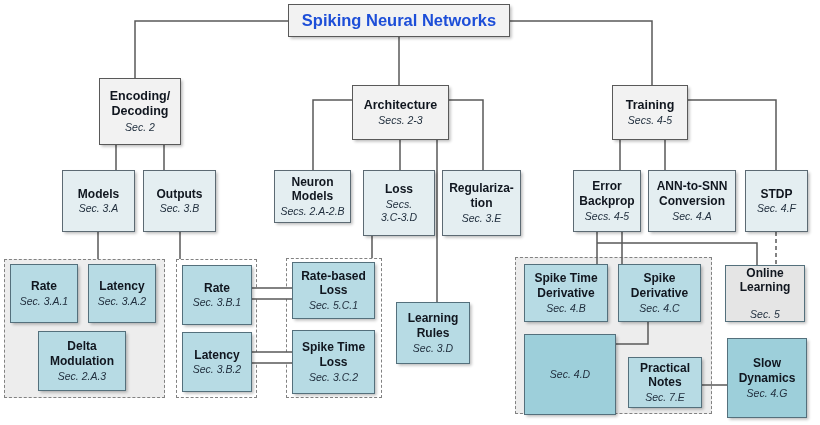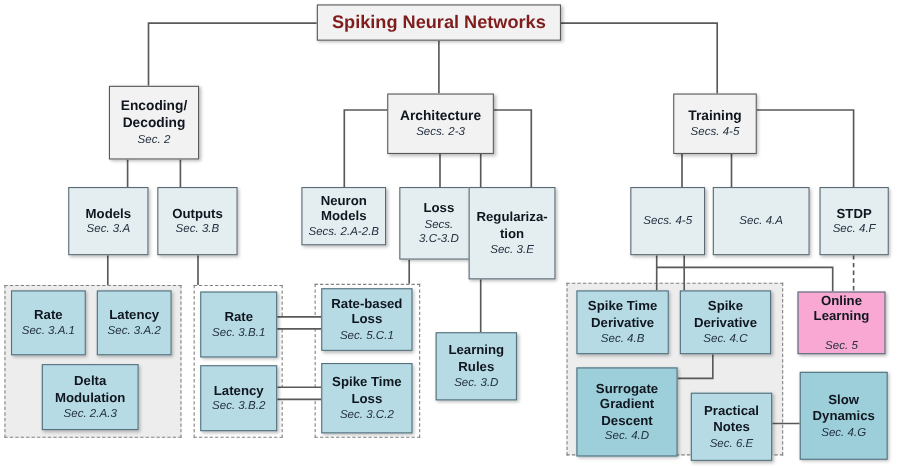--- a/index.html
+++ b/index.html
@@ -21,27 +21,27 @@
   }
   .node .name{
     font-weight:bold;font-size:12px;line-height:1.22;color:#10161f;
     white-space:pre-line;
   }
   .node .sec{
     font-style:italic;font-size:10.5px;line-height:1.25;color:#22303f;
     margin-top:1px;white-space:pre-line;
   }
   .root{background:#f2f2f2;border-color:#595959;border-width:1.8px;}
-  .root .name{font-size:16.5px;color:#7f1d1d;}
+  .root .name{font-size:16.5px;color:#1d4ed8;}
   .lvl1{background:#f2f2f2;border-color:#595959;}
   .lvl1 .name{font-size:12.5px;}
   .pale{background:#e4eef1;}
   .mid{background:#b7dbe4;border-color:#54707c;}
   .deep{background:#9dcfda;border-color:#54707c;}
-  .soft{background:#f9a8d4;border-color:#54707c;gap:12px;}
+  .soft{background:#e5e5e5;border-color:#54707c;gap:12px;}
 </style>
 </head>
 <body>
 
 <div class="group graybg" style="left:4px;top:259px;width:161px;height:139px"></div>
 <div class="group" style="left:176px;top:259px;width:81px;height:139px"></div>
 <div class="group" style="left:286px;top:258px;width:96px;height:140px"></div>
 <div class="group graybg" style="left:515px;top:257px;width:197px;height:157px"></div>
 
 <svg class="wires" width="820" height="425" viewBox="0 0 820 425">
@@ -116,29 +116,33 @@
 <div class="node pale" style="left:274px;top:170px;width:77px;height:53px">
   <div class="name">Neuron
 Models</div>
   <div class="sec">Secs. 2.A-2.B</div>
 </div>
 <div class="node pale" style="left:363px;top:170px;width:72px;height:66px">
   <div class="name">Loss</div>
   <div class="sec">Secs.
 3.C-3.D</div>
 </div>
-<div class="node pale" style="left:426px;top:170px;width:79px;height:84px">
+<div class="node pale" style="left:442px;top:170px;width:79px;height:66px">
   <div class="name">Regulariza-
 tion</div>
   <div class="sec">Sec. 3.E</div>
 </div>
 <div class="node pale" style="left:573px;top:170px;width:68px;height:62px">
+  <div class="name">Error
+Backprop</div>
   <div class="sec">Secs. 4-5</div>
 </div>
 <div class="node pale" style="left:648px;top:170px;width:88px;height:62px">
+  <div class="name">ANN-to-SNN
+Conversion</div>
   <div class="sec">Sec. 4.A</div>
 </div>
 <div class="node pale" style="left:745px;top:170px;width:63px;height:62px">
   <div class="name">STDP</div>
   <div class="sec">Sec. 4.F</div>
 </div>
 
 <div class="node mid" style="left:10px;top:264px;width:68px;height:59px">
   <div class="name">Rate</div>
   <div class="sec">Sec. 3.A.1</div>
@@ -183,29 +187,26 @@
   <div class="name">Spike Time
 Derivative</div>
   <div class="sec">Sec. 4.B</div>
 </div>
 <div class="node mid" style="left:618px;top:264px;width:83px;height:58px">
   <div class="name">Spike
 Derivative</div>
   <div class="sec">Sec. 4.C</div>
 </div>
 <div class="node deep" style="left:524px;top:334px;width:92px;height:81px">
-  <div class="name">Surrogate
-Gradient
-Descent</div>
   <div class="sec">Sec. 4.D</div>
 </div>
-<div class="node mid" style="left:628px;top:357px;width:74px;height:62px">
+<div class="node mid" style="left:628px;top:357px;width:74px;height:51px">
   <div class="name">Practical
 Notes</div>
-  <div class="sec">Sec. 6.E</div>
+  <div class="sec">Sec. 7.E</div>
 </div>
 
 <div class="node soft" style="left:725px;top:265px;width:80px;height:57px">
   <div class="name">Online
 Learning</div>
   <div class="sec">Sec. 5</div>
 </div>
 <div class="node deep" style="left:727px;top:338px;width:80px;height:80px">
   <div class="name">Slow
 Dynamics</div>

